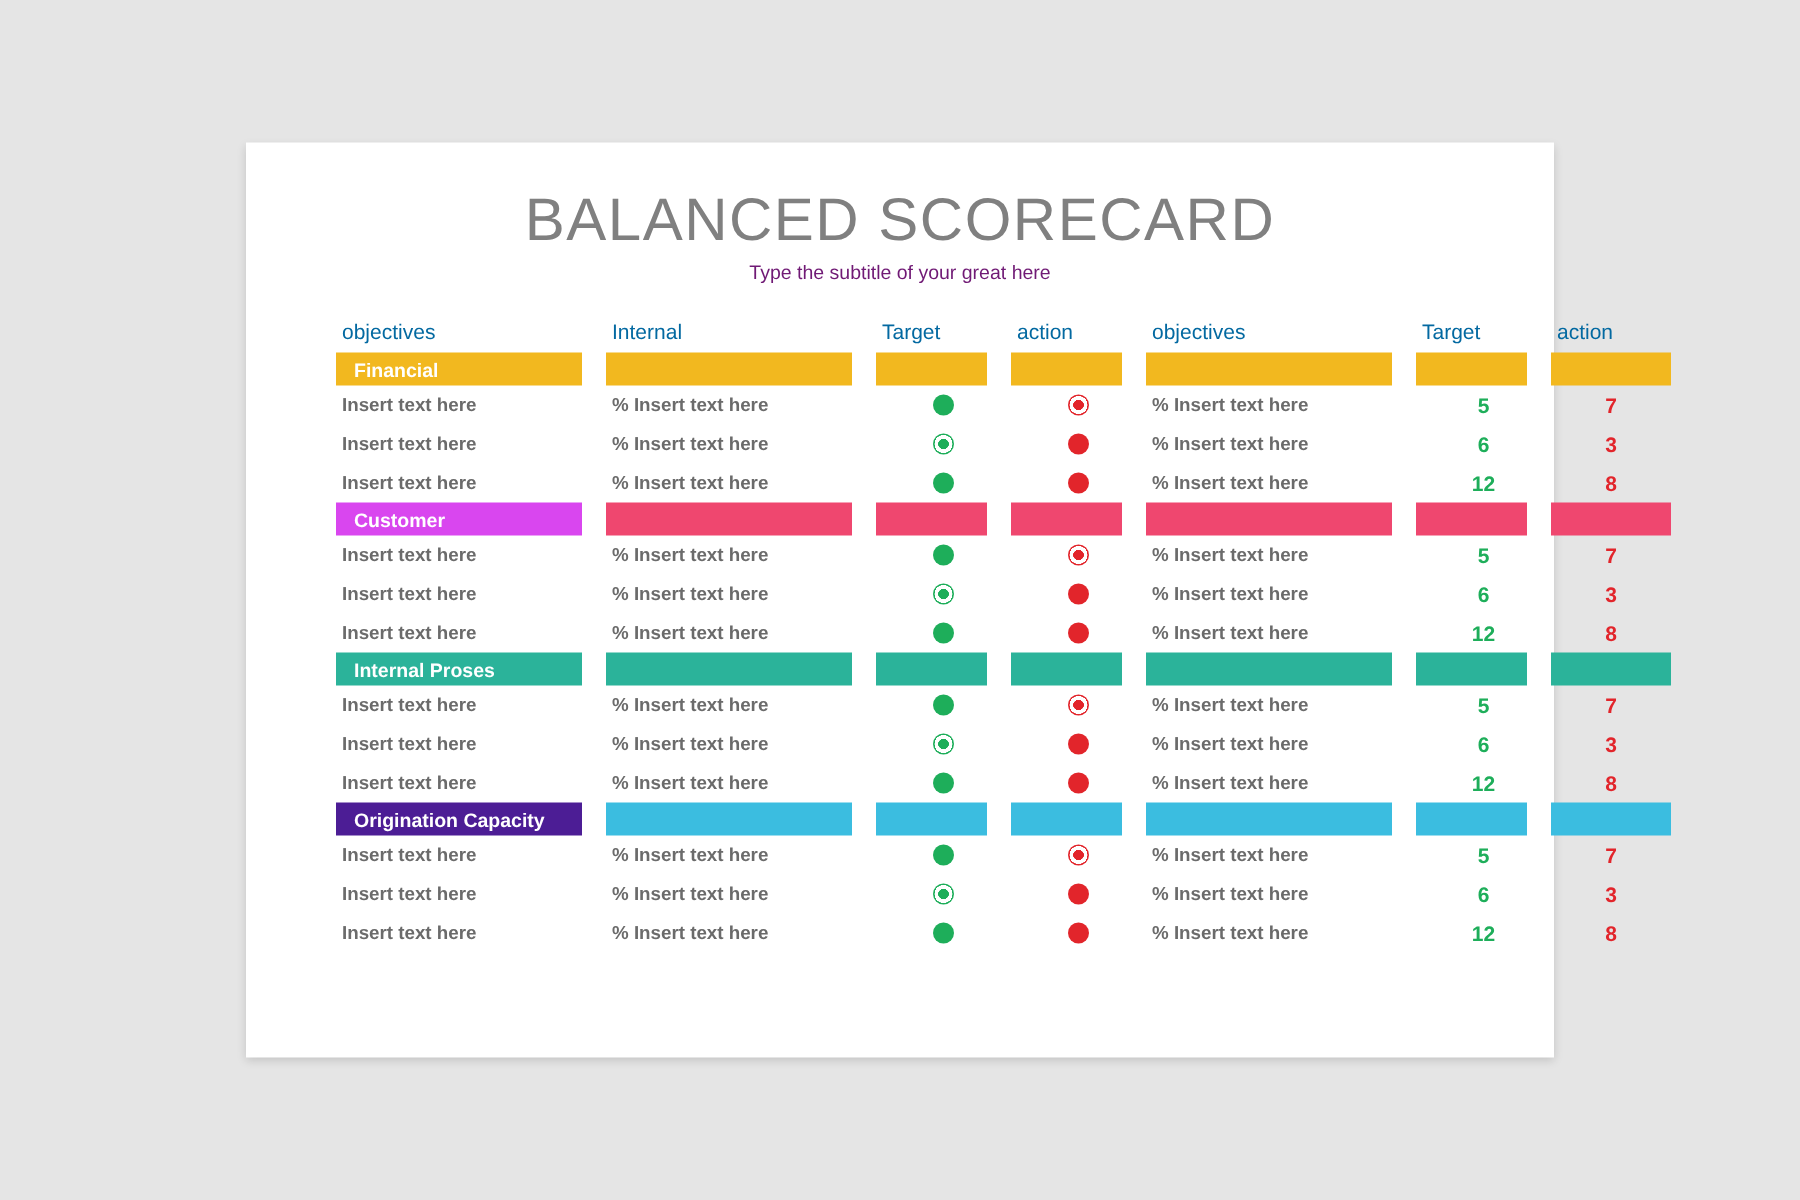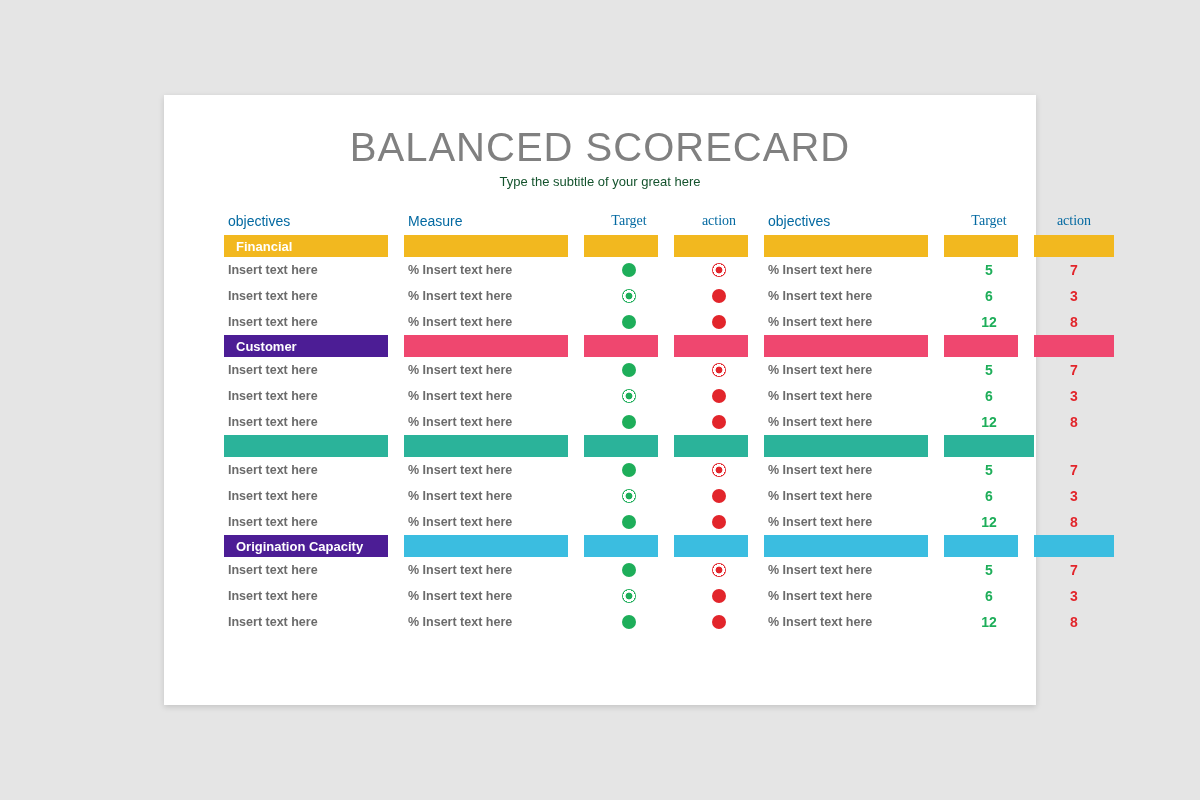--- a/index.html
+++ b/index.html
@@ -23,21 +23,21 @@
     text-align: center;
     font-size: 40px;
     font-weight: 400;
     color: #808080;
     letter-spacing: 1px;
     margin-bottom: 4px;
   }
   .subtitle {
     text-align: center;
     font-size: 13px;
-    color: #14532d;
+    color: #701a75;
     margin-bottom: 18px;
   }
   .table { width: 100%; }
   .row {
     display: grid;
     grid-template-columns: 180px 180px 90px 90px 180px 90px 80px;
     align-items: center;
   }
   .header-row .cell {
     color: #0369a1;
@@ -61,21 +61,21 @@
     padding-left: 12px;
     display: flex;
     align-items: center;
   }
   .data-row .cell {
     color: #6b6b6b;
     font-size: 12.5px;
     font-weight: bold;
     padding: 6px 4px;
   }
-  .cell.center { text-align: center; font-family: Liberation Serif, serif; }
+  .cell.center { text-align: left; }
   .num-green { color: #1eae5a; font-weight: bold; font-size: 14px; text-align: center;}
   .num-red   { color: #e2252b; font-weight: bold; font-size: 14px; text-align: center;}
   .dot {
     width: 14px; height: 14px; border-radius: 50%;
     display: inline-block; margin: 0 auto;
   }
   .dot.green { background: #1eae5a; }
   .dot.red   { background: #e2252b; }
   .dot.ring-green {
     background: #1eae5a;
@@ -100,21 +100,21 @@
 </head>
 <body>
 
 <div class="slide">
   <div class="title">BALANCED SCORECARD</div>
   <div class="subtitle">Type the subtitle of your great here</div>
 
   <div class="table">
     <div class="row header-row">
       <div class="cell">objectives</div>
-      <div class="cell">Measure</div>
+      <div class="cell">Internal</div>
       <div class="cell center">Target</div>
       <div class="cell center">action</div>
       <div class="cell">objectives</div>
       <div class="cell center">Target</div>
       <div class="cell center">action</div>
     </div>
     <div id="sections-mount">
         <div class="section-bar">
           <div class="seg label" style="background: rgb(242, 184, 31);">Financial</div>
           <div class="seg" style="background: rgb(242, 184, 31);"></div>
@@ -157,21 +157,21 @@
             <span class="dot green"></span>
           </div>
           <div class="cell dot-wrap">
             <span class="dot red"></span>
           </div>
           <div class="cell">% Insert text here</div>
           <div class="num-green">12</div>
           <div class="num-red">8</div>
         </div>
         <div class="section-bar">
-          <div class="seg label" style="background: #4c1d95;">Customer</div>
+          <div class="seg label" style="background: #d946ef;">Customer</div>
           <div class="seg" style="background: rgb(239, 71, 111);"></div>
           <div class="seg" style="background: rgb(239, 71, 111);"></div>
           <div class="seg" style="background: rgb(239, 71, 111);"></div>
           <div class="seg" style="background: rgb(239, 71, 111);"></div>
           <div class="seg" style="background: rgb(239, 71, 111);"></div>
           <div class="seg" style="background: rgb(239, 71, 111);"></div>
         </div>
         <div class="row data-row">
           <div class="cell">Insert text here</div>
           <div class="cell">% Insert text here</div>
@@ -205,20 +205,21 @@
             <span class="dot green"></span>
           </div>
           <div class="cell dot-wrap">
             <span class="dot red"></span>
           </div>
           <div class="cell">% Insert text here</div>
           <div class="num-green">12</div>
           <div class="num-red">8</div>
         </div>
         <div class="section-bar">
+          <div class="seg label" style="background: rgb(43, 179, 154);">Internal Proses</div>
           <div class="seg" style="background: rgb(43, 179, 154);"></div>
           <div class="seg" style="background: rgb(43, 179, 154);"></div>
           <div class="seg" style="background: rgb(43, 179, 154);"></div>
           <div class="seg" style="background: rgb(43, 179, 154);"></div>
           <div class="seg" style="background: rgb(43, 179, 154);"></div>
           <div class="seg" style="background: rgb(43, 179, 154);"></div>
         </div>
         <div class="row data-row">
           <div class="cell">Insert text here</div>
           <div class="cell">% Insert text here</div>

